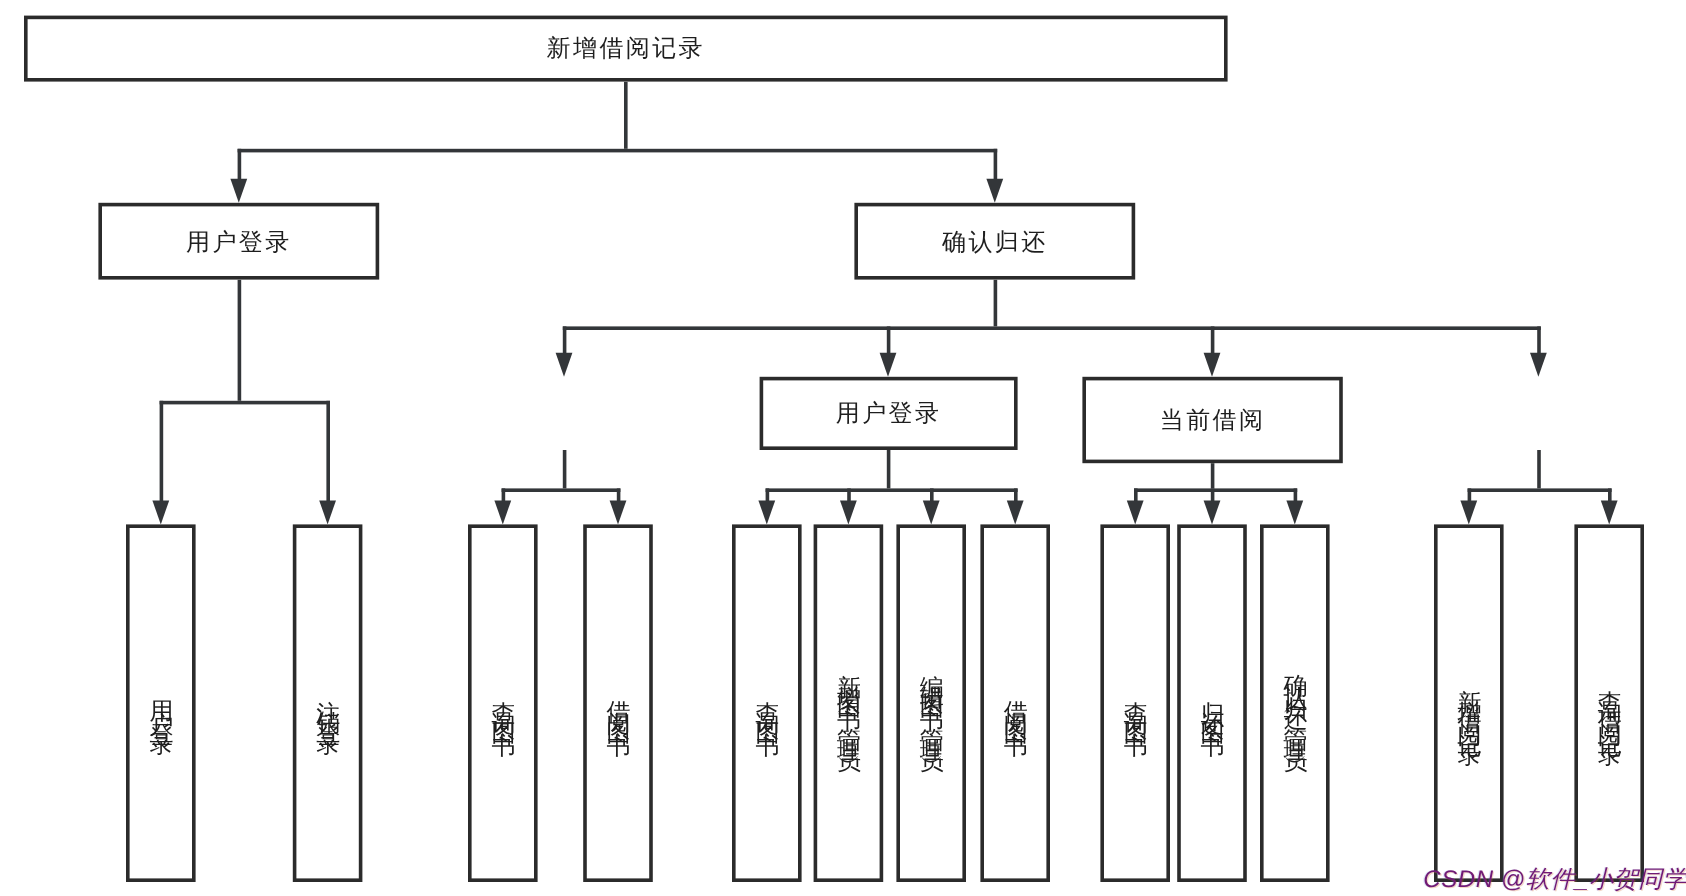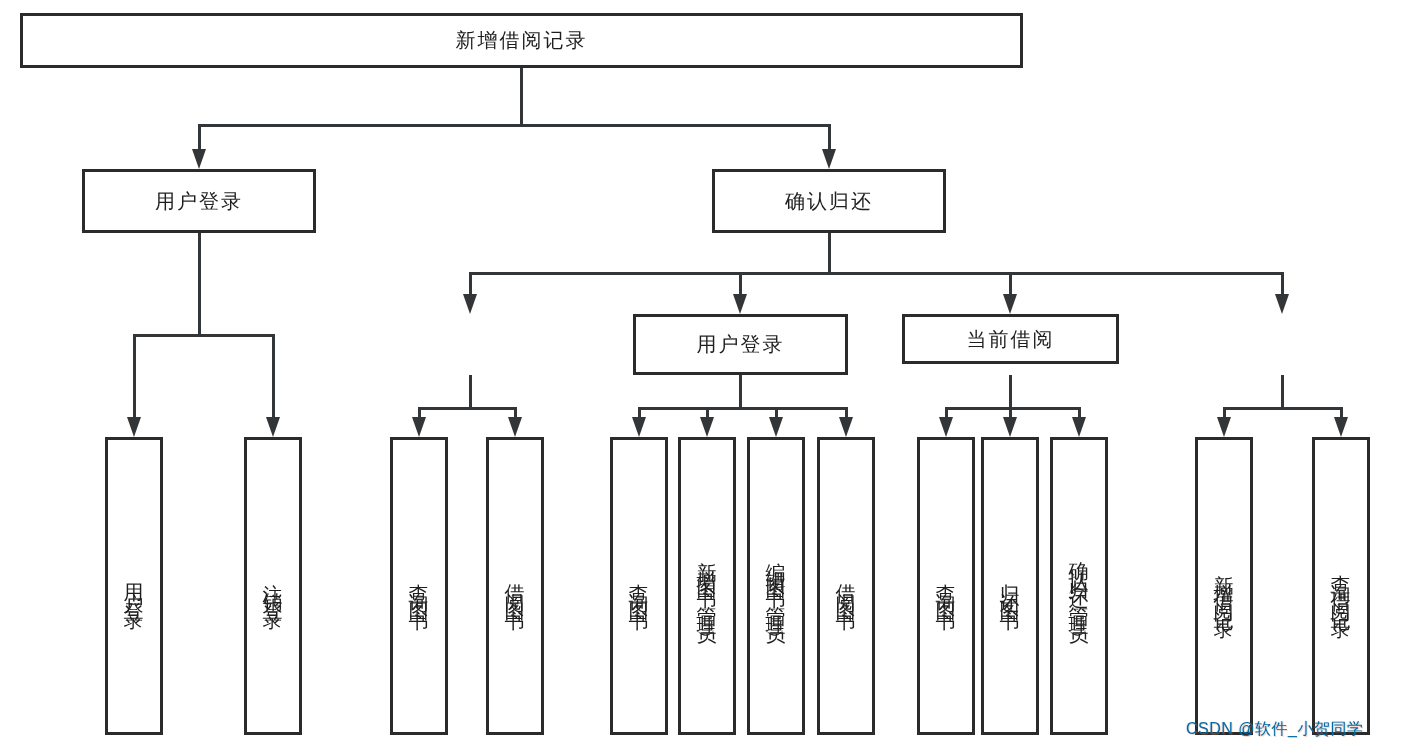--- a/index.html
+++ b/index.html
@@ -21,23 +21,23 @@
   
   .node{position:absolute;background:#fff;border:3px solid var(--border);box-sizing:border-box;
         display:flex;align-items:center;justify-content:center;z-index:2;
         font-size:20px;letter-spacing:2px;color:var(--text);white-space:nowrap;}
   .leaf{position:absolute;top:437px;width:58px;height:298px;background:#fff;
         border:3px solid var(--border);box-sizing:border-box;display:flex;
         align-items:center;justify-content:center;z-index:2;}
   .vt{writing-mode:vertical-rl;text-orientation:mixed;letter-spacing:9px;
       font-size:20px;line-height:1;color:var(--text);white-space:nowrap;}
 
-  .wm{position:absolute;left:1186px;top:719px;font-size:16px;letter-spacing:.5px;
-      color:#0369a1;z-index:3;white-space:nowrap;
-      text-shadow:1px 1px 0 rgba(214,116,60,.28), -1px 0 0 rgba(90,110,220,.18);}
+  .wm{position:absolute;left:1186px;top:719px;font-size:20px;letter-spacing:.5px;
+      color:#701a75;z-index:3;white-space:nowrap;
+      text-shadow:1px 1px 0 rgba(214,116,60,.28), -1px 0 0 rgba(90,110,220,.18);font-style:italic;}
 </style>
 </head>
 <body>
 
 <div class="stage">
 
   <div class="v" style="left:520px;top:68px;height:56px;"></div>
   <div class="h" style="left:198px;top:124px;width:633px;"></div>
   <div class="v" style="left:198px;top:124px;height:28px;"></div>
   <div class="ar" style="left:192px;top:149px;"></div>
@@ -101,21 +101,21 @@
   </div>
   <div class="node" style="left:82px;top:169px;width:234px;height:64px;">
     <span>用户登录</span>
   </div>
   <div class="node" style="left:712px;top:169px;width:234px;height:64px;">
     <span>确认归还</span>
   </div>
   <div class="node" style="left:633px;top:314px;width:215px;height:61px;">
     <span>用户登录</span>
   </div>
-  <div class="node" style="left:902px;top:314px;width:217px;height:50px;">
+  <div class="node" style="left:902px;top:314px;width:217px;height:72px;">
     <span>当前借阅</span>
   </div>
 
   <div class="leaf" style="left:105px;">
     <span class="vt">用户登录</span>
   </div>
   <div class="leaf" style="left:244px;">
     <span class="vt">注销登录</span>
   </div>
   <div class="leaf" style="left:390px;">

